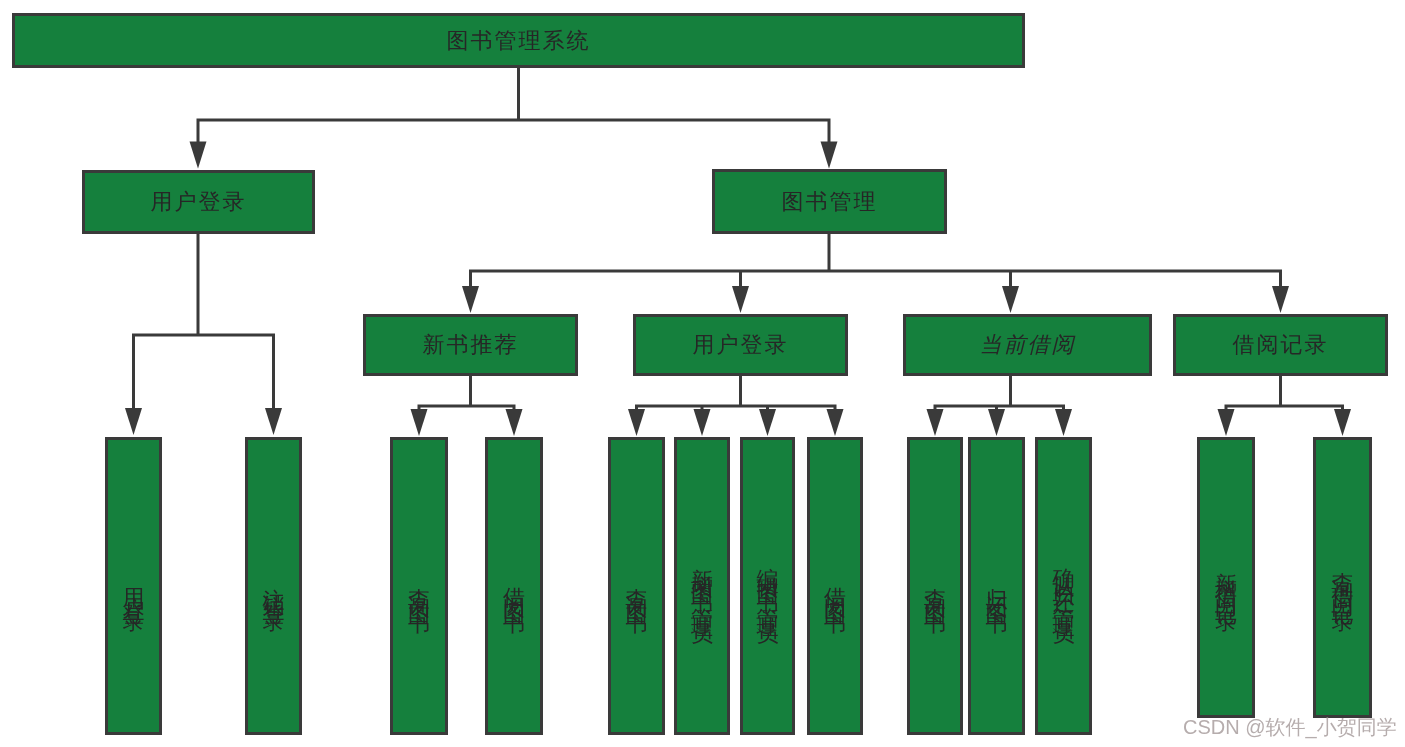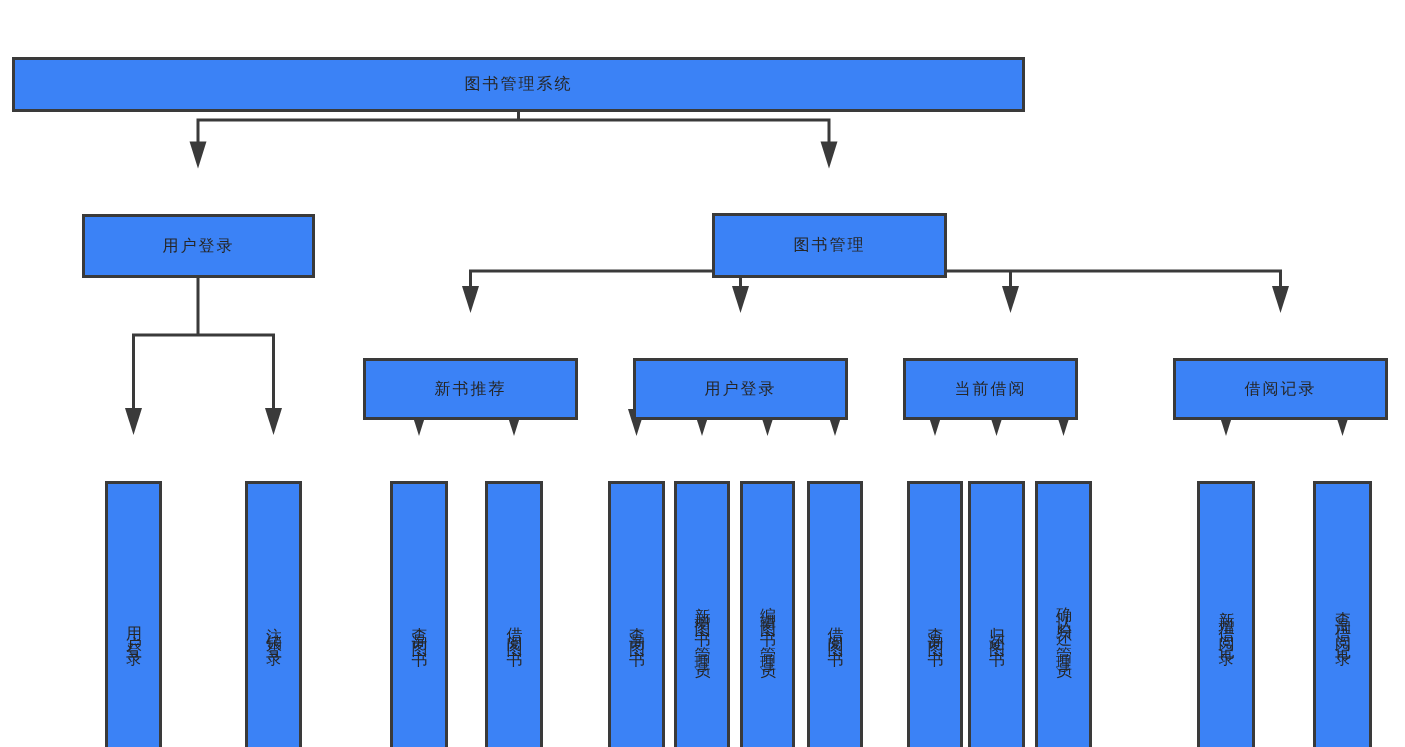--- a/index.html
+++ b/index.html
@@ -15,29 +15,28 @@
     background:var(--bg);
     overflow:hidden;
     font-family:"Liberation Sans", sans-serif;
     color:var(--text);
   }
   .connectors{position:absolute;left:0;top:0;width:1405px;height:747px;}
   .connectors path{stroke:var(--line);stroke-width:3;fill:none;}
   .connectors polygon{fill:var(--line);stroke:none;}
   .node{
     position:absolute;
-    background:#3b82f6;
+    background:#15803d;
     border:3px solid var(--line);
     box-sizing:border-box;
     display:flex;align-items:center;justify-content:center;
-    font-size:16px;
+    font-size:22px;
     letter-spacing:2px;
     color:var(--text);
     white-space:nowrap;
-    margin-top:44px;
   }
   .node.vertical span{
     writing-mode:vertical-rl;
     text-orientation:mixed;
     letter-spacing:8px;
     white-space:nowrap;
   }
   .watermark{
     position:absolute;
     left:1183px;top:714px;
@@ -115,21 +114,21 @@
   <div class="node" style="left:712px;top:169px;width:235px;height:65px;">
     <span>图书管理</span>
   </div>
 
   <div class="node" style="left:363px;top:314px;width:215px;height:62px;">
     <span>新书推荐</span>
   </div>
   <div class="node" style="left:633px;top:314px;width:215px;height:62px;">
     <span>用户登录</span>
   </div>
-  <div class="node" style="left:903px;top:314px;width:175px;height:62px;">
+  <div class="node" style="left:903px;top:314px;width:249px;height:62px;font-style:italic;">
     <span>当前借阅</span>
   </div>
   <div class="node" style="left:1173px;top:314px;width:215px;height:62px;">
     <span>借阅记录</span>
   </div>
 
   <div class="node vertical" style="left:105px;top:437px;width:57px;height:298px;">
     <span>用户登录</span>
   </div>
   <div class="node vertical" style="left:245px;top:437px;width:57px;height:298px;">
@@ -166,14 +165,15 @@
     <span>确认归还（管理员）</span>
   </div>
 
   <div class="node vertical" style="left:1197px;top:437px;width:58px;height:281px;">
     <span>新增借阅记录</span>
   </div>
   <div class="node vertical" style="left:1313px;top:437px;width:59px;height:281px;">
     <span>查询借阅记录</span>
   </div>
 
+  <div class="watermark">CSDN @软件_小贺同学</div>
 
 </div>
 
 </body></html>

